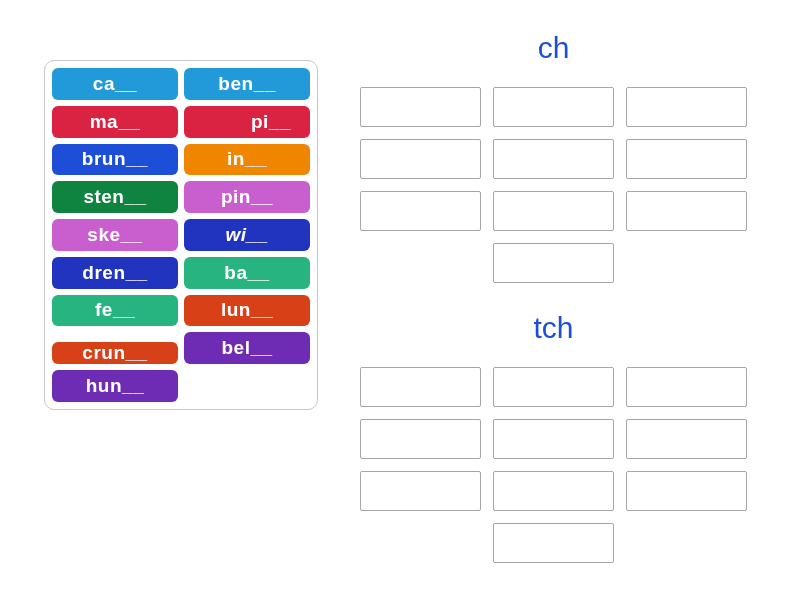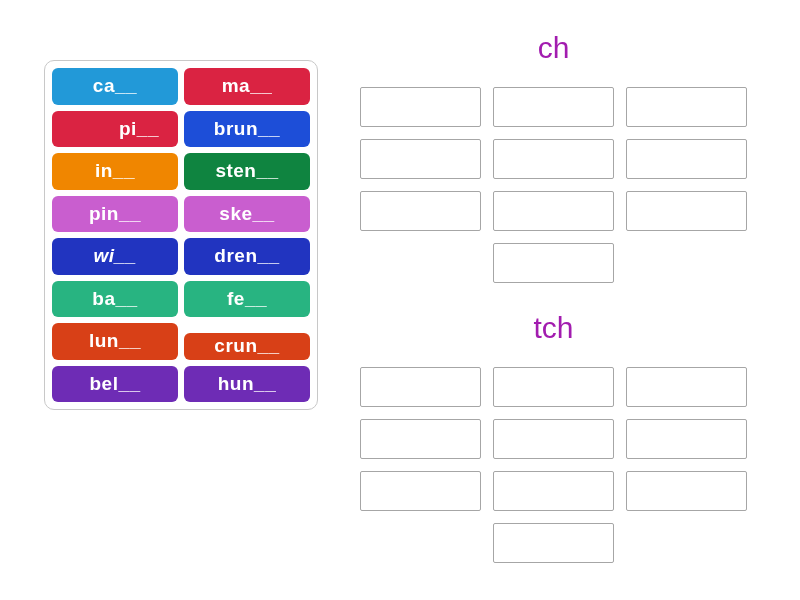--- a/index.html
+++ b/index.html
@@ -48,21 +48,21 @@
     left: 360px;
     width: 387px;
   }
   .group-ch  { top: 30px; }
   .group-tch { top: 310px; }
   .group-title {
     margin: 0 0 21px 0;
     text-align: center;
     font-size: 30px;
     font-weight: 400;
-    color: #a21caf;
+    color: #1d4ed8;
     line-height: 36px;
   }
   .slot-grid {
     display: grid;
     grid-template-columns: repeat(3, 1fr);
     gap: 12px;
   }
   .slot {
     height: 40px;
     box-sizing: border-box;
@@ -73,20 +73,21 @@
   
   .slot:nth-child(10) { grid-column: 2; }
 </style>
 </head>
 <body>
 
 <div class="stage">
 
   <div class="word-bank" id="word-bank">
       <div class="tile" style="background: rgb(34, 153, 216);">ca__</div>
+      <div class="tile" style="background: rgb(34, 153, 216);">ben__</div>
       <div class="tile" style="background: rgb(218, 35, 66);">ma__</div>
       <div class="tile" style="background: rgb(218, 35, 66); padding-left: 48px;">pi__</div>
       <div class="tile" style="background: #1d4ed8;">brun__</div>
       <div class="tile" style="background: rgb(240, 134, 0);">in__</div>
       <div class="tile" style="background: rgb(15, 132, 64);">sten__</div>
       <div class="tile" style="background: rgb(201, 94, 207);">pin__</div>
       <div class="tile" style="background: rgb(201, 94, 207);">ske__</div>
       <div class="tile" style="background: rgb(33, 52, 192); font-style: italic;">wi__</div>
       <div class="tile" style="background: rgb(33, 52, 192);">dren__</div>
       <div class="tile" style="background: rgb(40, 180, 129);">ba__</div>

